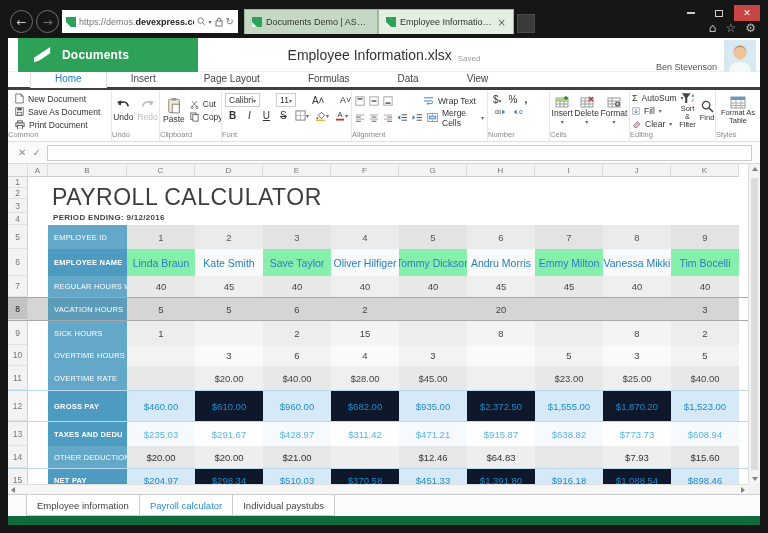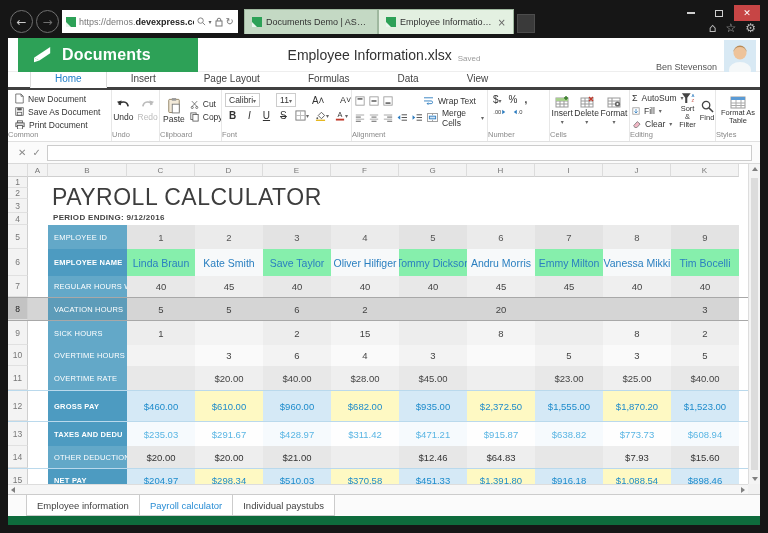--- a/index.html
+++ b/index.html
@@ -32,21 +32,21 @@
   .btab-label { font-size:9px; color:#333; white-space:nowrap; overflow:hidden; text-overflow:ellipsis; max-width:104px; }
   .btab-close { color:#666; font-size:10px; margin-left:2px; }
   .newtabstub { width:18px; height:19px; background:#3a3a3a; margin-left:3px; margin-top:3px; border:1px solid #4c4c4c; }
 
   
   .app { width:752px; height:487px; background:#fff; display:flex; flex-direction:column; overflow:hidden; }
 
   .appheader { height:34px; position:relative; border-bottom:1px solid #eee; flex:none; }
   .brand { position:absolute; left:10px; top:0; width:180px; height:34px; background:#2da157; display:flex; align-items:center; gap:8px; padding-left:14px; }
   .brand-logo { width:22px; height:18px; }
-  .brand-name { color:#fff; font-size:16px; font-weight:bold; letter-spacing:.2px; }
+  .brand-name { color:#fff; font-size:12px; font-weight:bold; letter-spacing:.2px; }
   .doc-title { position:absolute; left:0; right:0; top:0; height:34px; display:flex; align-items:center; justify-content:center; gap:6px; pointer-events:none; }
   .doc-title .t { font-size:14px; color:#333; }
   .doc-title .s { font-size:8px; color:#9a9a9a; margin-top:6px; }
   .userbox { position:absolute; right:4px; top:0; height:34px; display:flex; align-items:flex-end; gap:7px; }
   .username { font-size:9px; color:#555; }
   .avatar { width:32px; height:32px; background:#d8e9f4; overflow:hidden; }
 
   .rtabs { height:18px; display:flex; align-items:flex-end; padding-left:22px; border-bottom:3px solid #404040; flex:none; }
   .rtab { font-size:10px; color:#444; padding:2px 24px 3px; }
   .rtab.active { color:#1e7dc8; background:#fff; border:1px solid #dcdcdc; border-bottom:1px solid #fff; margin-bottom:-1px; }
@@ -88,21 +88,21 @@
   .v-names .cell:nth-child(2n+4):not(.label) { background:#86efac; }
   .v-banda .cell:not(.label):not(.colA) { background:#efefef; }
   .v-banda .cell:nth-child(2n+4):not(.label) { background:#e8e8e8; }
   .v-bandb .cell:not(.label):not(.colA) { background:#f4f4f4; }
   .v-bandb .cell:nth-child(2n+4):not(.label) { background:#ededed; }
   .v-bandc .cell:not(.label):not(.colA) { background:#fafafa; }
   .v-bandc .cell:nth-child(2n+4):not(.label) { background:#f3f3f3; }
   .v-sel .cell { background:#d5d5d5 !important; }
   .v-sel .cell.label { background:#5d9cb9 !important; }
   .v-sel { border-top:1px solid #a8a8a8; border-bottom:1px solid #a8a8a8; }
-  .v-money .cell:not(.label):not(.colA) { background:#fef9c3; color:#1d8bcb; }
+  .v-money .cell:not(.label):not(.colA) { background:#0f172a; color:#1d8bcb; }
   .v-money .cell:nth-child(2n+4):not(.label) { background:#d5e9f6; }
   .v-money { border-top:1px solid #bad9ec; border-bottom:1px solid #bad9ec; }
   .v-moneylight .cell:not(.label):not(.colA) { background:#fefefe; color:#5ab5e3; }
   .v-moneylight .cell:nth-child(2n+4):not(.label) { background:#f6fafd; }
   .v-deduct .cell:not(.label):not(.colA) { background:#eee; color:#333; }
   .v-deduct .cell:nth-child(2n+4):not(.label) { background:#e7e7e7; }
 
   .sheet-title { position:absolute; left:44px; top:20px; font-size:23px; font-weight:200; color:#3d3d3d; letter-spacing:.5px; }
   .sheet-subtitle { position:absolute; left:45px; top:49px; font-size:8px; font-weight:bold; color:#444; letter-spacing:.3px; }
 

